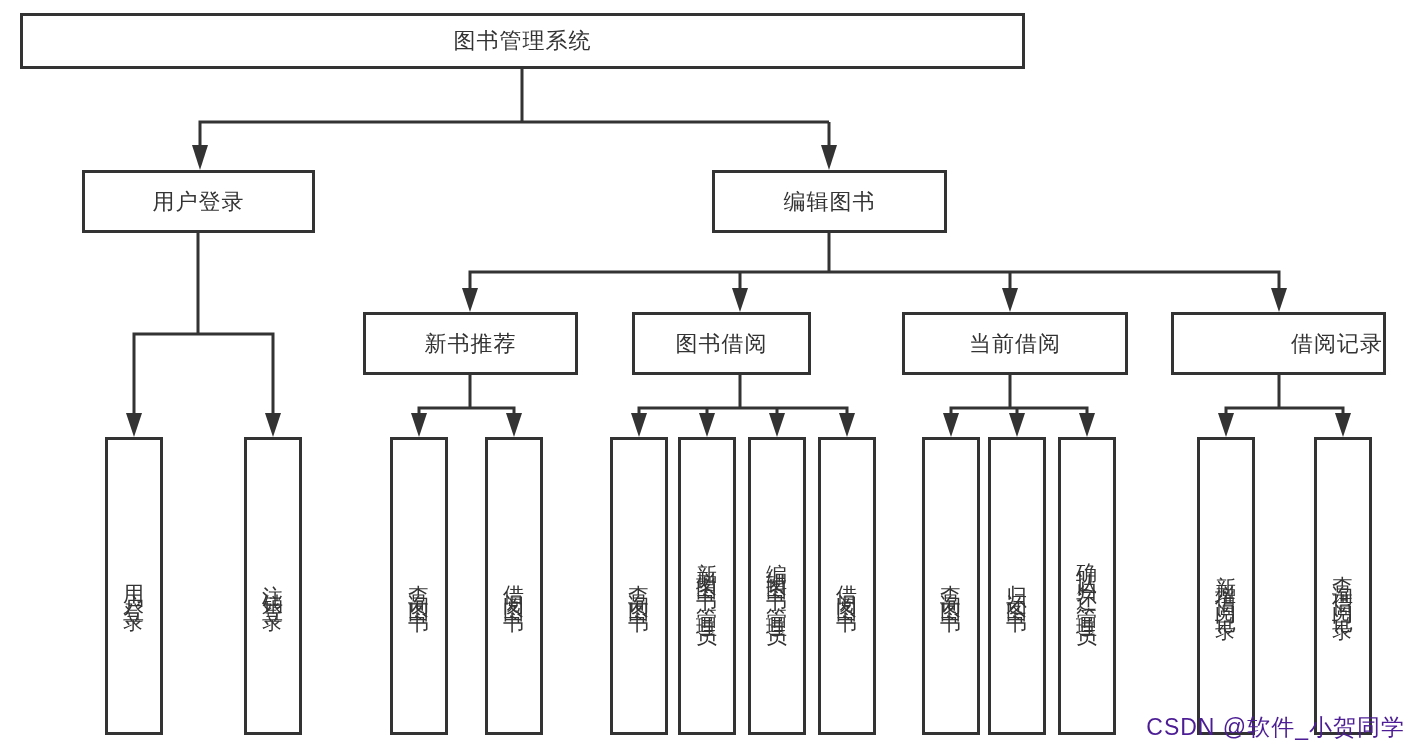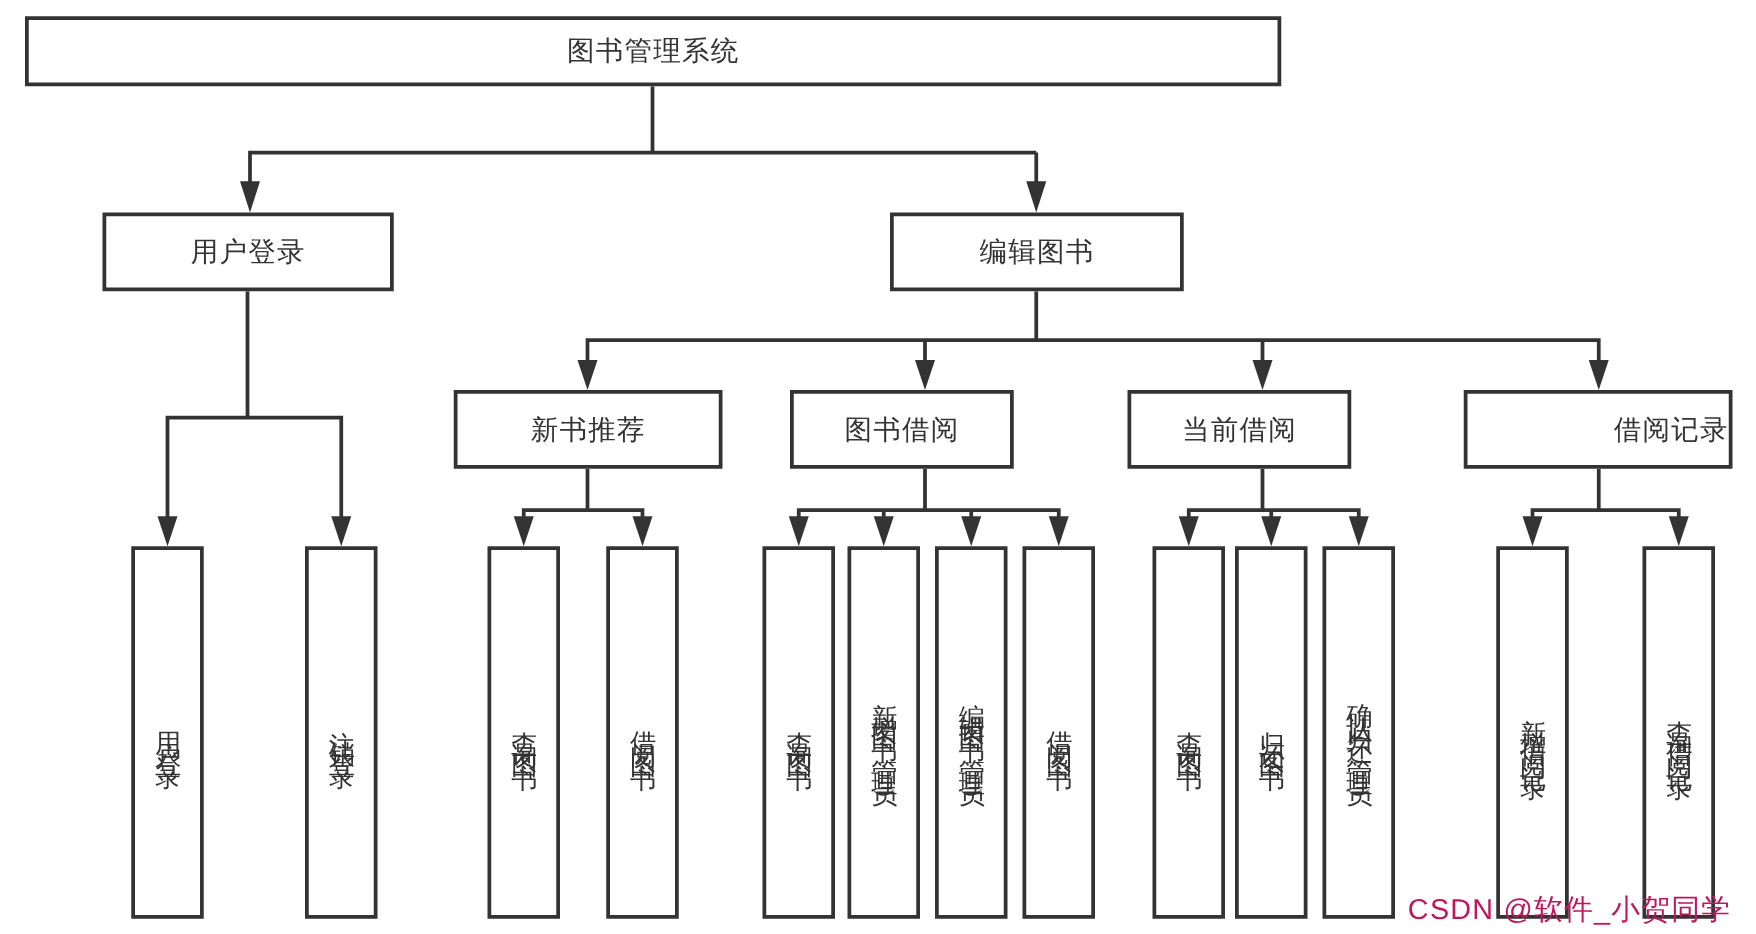--- a/index.html
+++ b/index.html
@@ -52,24 +52,24 @@
     text-orientation: mixed;
     font-size: 21px;
     letter-spacing: 9px;
     line-height: 1;
     color: #333333;
     white-space: nowrap;
   }
   #watermark {
     position: absolute;
     top: 712px;
-    right: 20px;
+    right: 0;
     z-index: 2;
     font-size: 23px;
-    color: #be185d;
+    color: #4c1d95;
     letter-spacing: 1px;
     white-space: nowrap;
   }
 </style>
 </head>
 <body>
 
 <div id="stage">
 
   <svg id="wires" viewBox="0 0 1405 747" xmlns="http://www.w3.org/2000/svg">
@@ -125,21 +125,21 @@
   <div class="node lvl2" style="left:712px; width:235px;">
     <span>编辑图书</span>
   </div>
 
   <div class="node lvl3" style="left:363px; width:215px;">
     <span>新书推荐</span>
   </div>
   <div class="node lvl3" style="left:632px; width:179px;">
     <span>图书借阅</span>
   </div>
-  <div class="node lvl3" style="left:902px; width:179px;">
+  <div class="node lvl3" style="left:902px; width:226px;">
     <span>当前借阅</span>
   </div>
   <div class="node lvl3" style="left:1171px; width:215px;justify-content:flex-end;">
     <span>借阅记录</span>
   </div>
 
   <div class="leaf" style="left:105px;">
     <span class="vtext">用户登录</span>
   </div>
   <div class="leaf" style="left:244px;">

